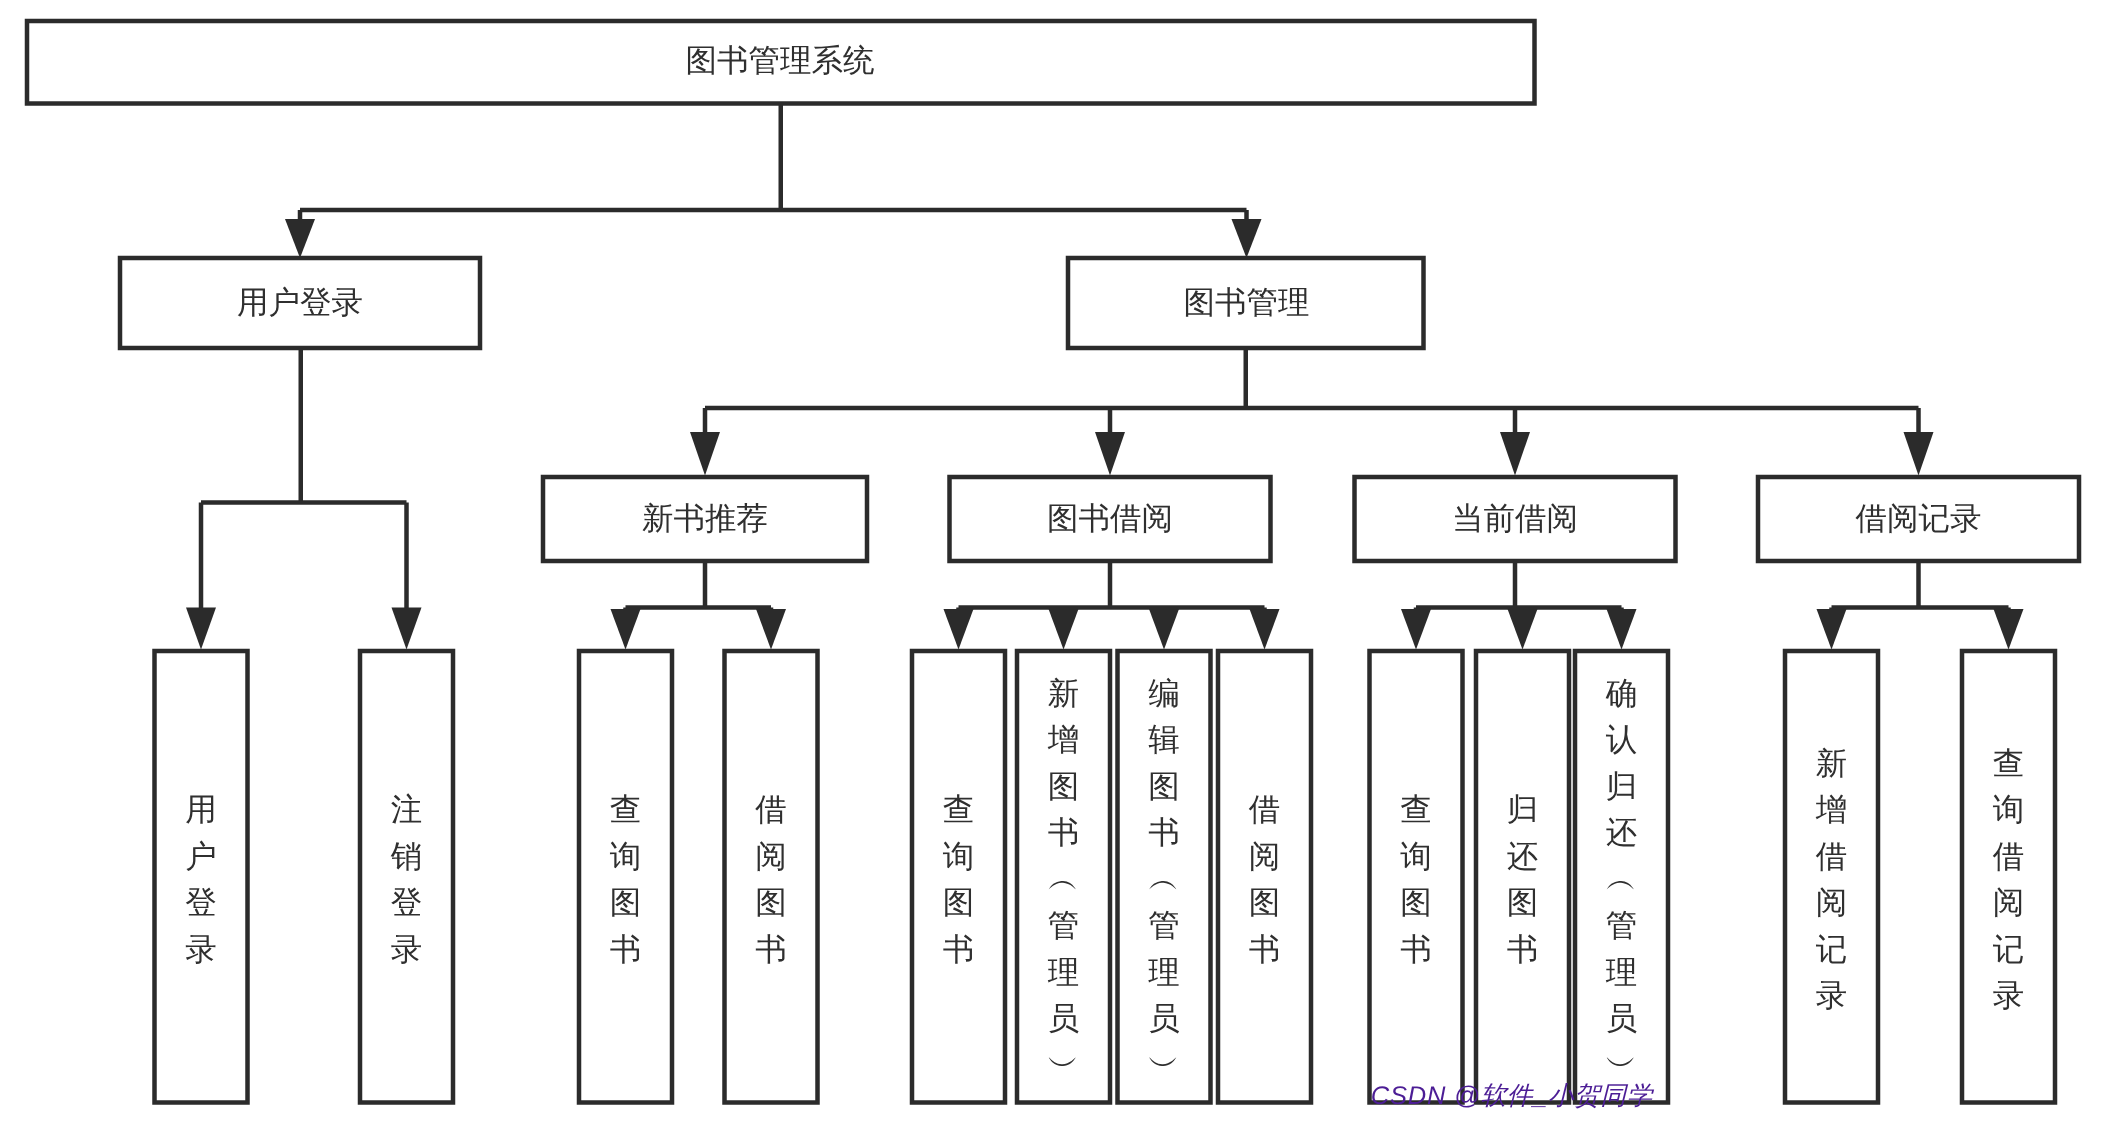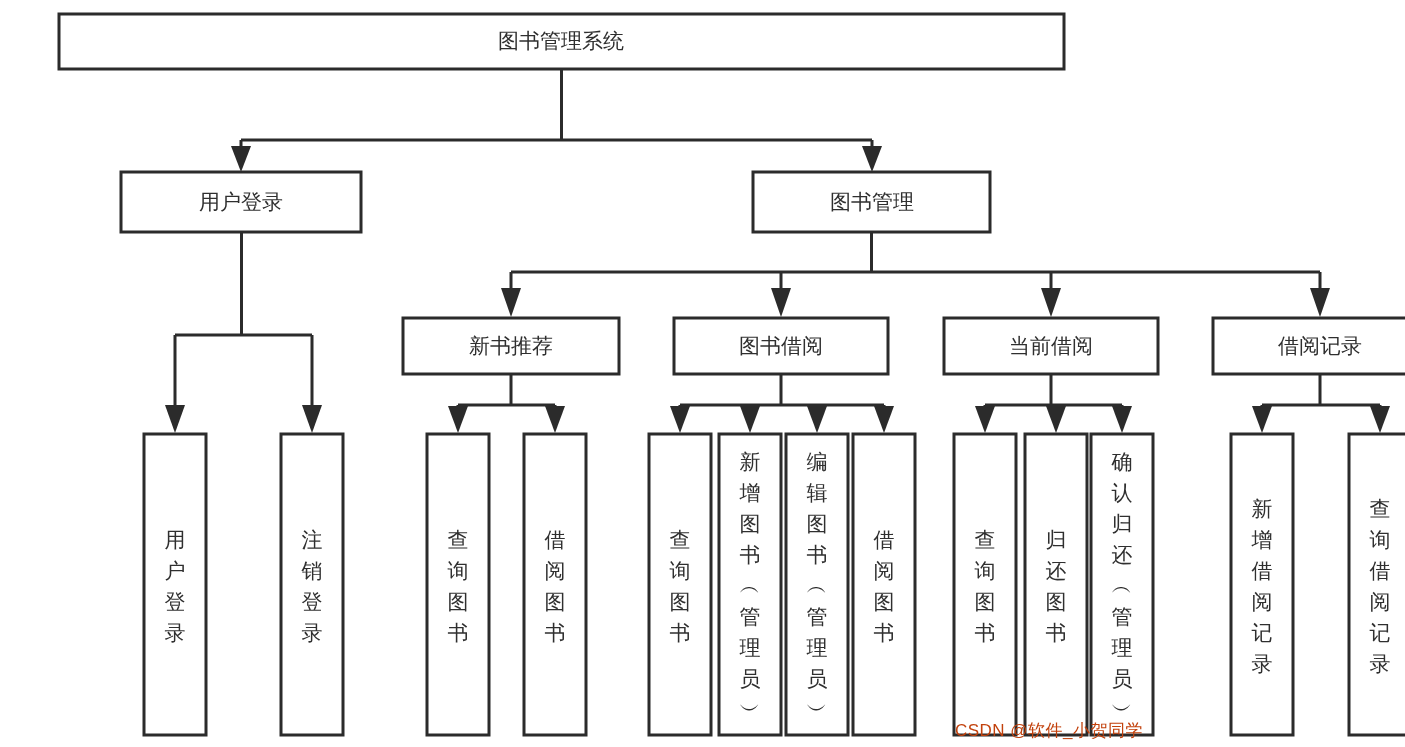--- a/index.html
+++ b/index.html
@@ -11,21 +11,20 @@
     width: 1405px;
     height: 747px;
     font-family: "Liberation Sans", "DejaVu Sans", sans-serif;
     overflow: hidden;
     position: relative;
   }
   #diagram-root {
     position: relative;
     width: 1110px;
     height: 747px;
-    margin-left: 41px;
   }
   svg.diagram-canvas {
     position: absolute;
     top: 0;
     left: 0;
     width: 1405px;
     height: 747px;
     display: block;
   }
   .node-box {
@@ -55,24 +54,25 @@
     font-family: "Liberation Sans", "DejaVu Sans", sans-serif;
     font-size: 21px;
     text-anchor: middle;
   }
   .watermark {
     position: absolute;
     right: 8px;
     bottom: 5px;
     font-family: "Liberation Sans", "DejaVu Sans", sans-serif;
     font-size: 17px;
-    color: #c2410c;
+    color: #4c1d95;
     letter-spacing: 0.5px;
     user-select: none;
     pointer-events: none;
+    font-style: italic;
   }
 </style>
 </head>
 <body>
 
 <div id="diagram-root">
 
   <svg class="diagram-canvas" viewBox="0 0 1405 747" xmlns="http://www.w3.org/2000/svg">
 
     <g>

